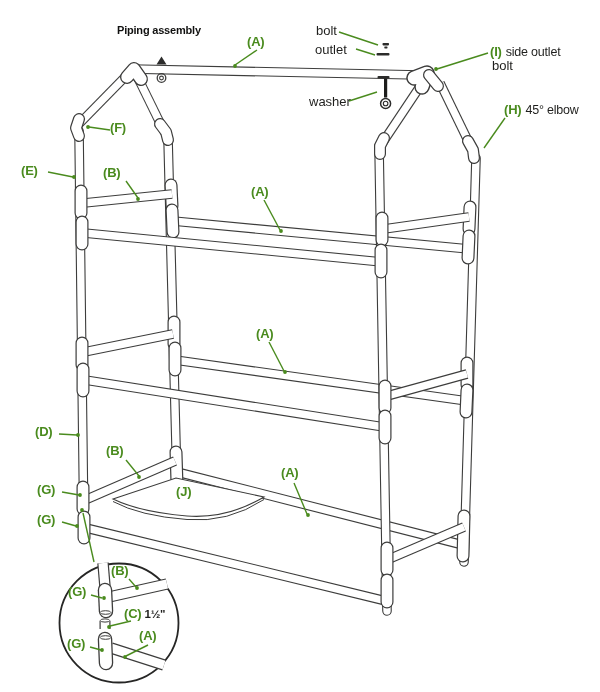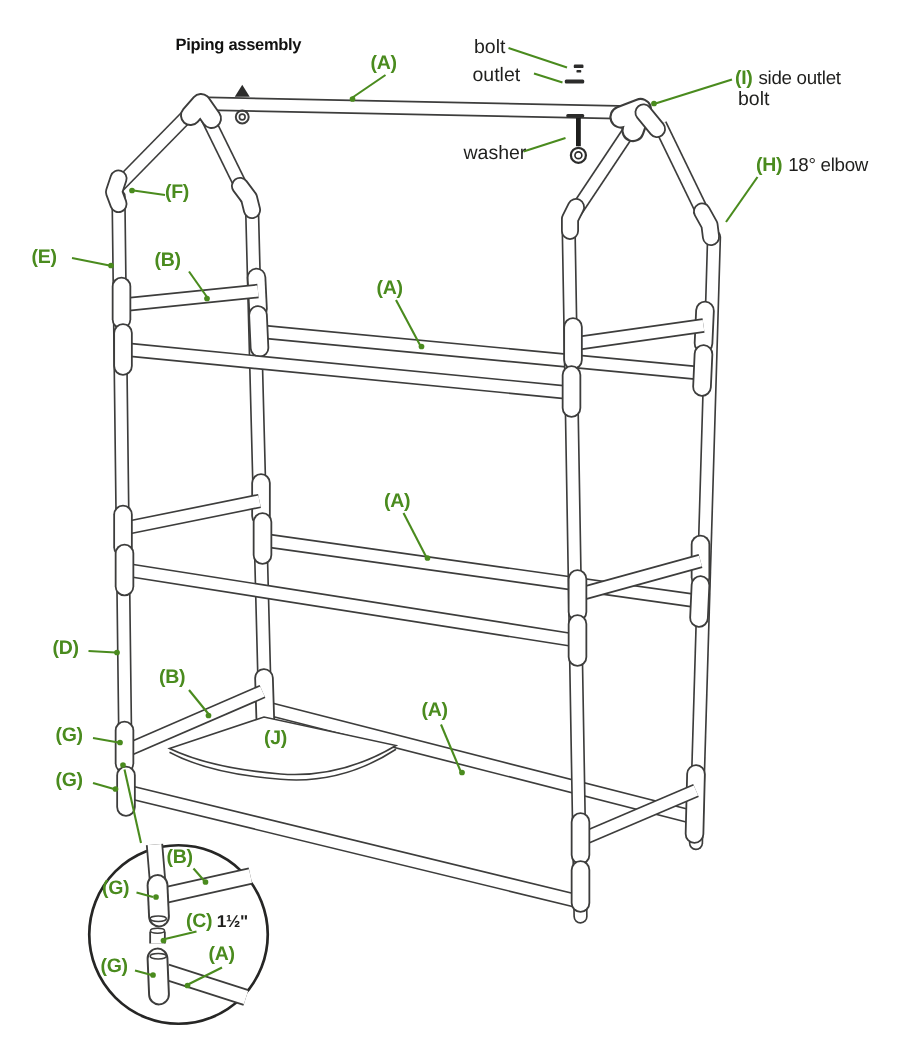--- a/index.html
+++ b/index.html
@@ -205,21 +205,21 @@
   </svg>
 
   <span class="lbl title" style="left:117px;top:25px">Piping assembly</span>
 
   <span class="lbl gl" style="left:247px;top:35px">(A)</span>
   <span class="lbl bl" style="left:316px;top:24px">bolt</span>
   <span class="lbl bl" style="left:315px;top:43px">outlet</span>
   <span class="lbl gl" style="left:490px;top:45px"><span>(I)</span><span class="desc">side outlet</span></span>
   <span class="lbl bl" style="left:492px;top:59px">bolt</span>
   <span class="lbl bl" style="left:309px;top:95px">washer</span>
-  <span class="lbl gl" style="left:504px;top:103px"><span>(H)</span><span class="desc">18° elbow</span></span>
+  <span class="lbl gl" style="left:504px;top:103px"><span>(H)</span><span class="desc">45° elbow</span></span>
   <span class="lbl gl" style="left:110px;top:121px">(F)</span>
   <span class="lbl gl" style="left:21px;top:164px">(E)</span>
   <span class="lbl gl" style="left:103px;top:166px">(B)</span>
   <span class="lbl gl" style="left:251px;top:185px">(A)</span>
   <span class="lbl gl" style="left:256px;top:327px">(A)</span>
   <span class="lbl gl" style="left:35px;top:425px">(D)</span>
   <span class="lbl gl" style="left:106px;top:444px">(B)</span>
   <span class="lbl gl" style="left:37px;top:483px">(G)</span>
   <span class="lbl gl" style="left:37px;top:513px">(G)</span>
   <span class="lbl gl" style="left:176px;top:485px">(J)</span>

